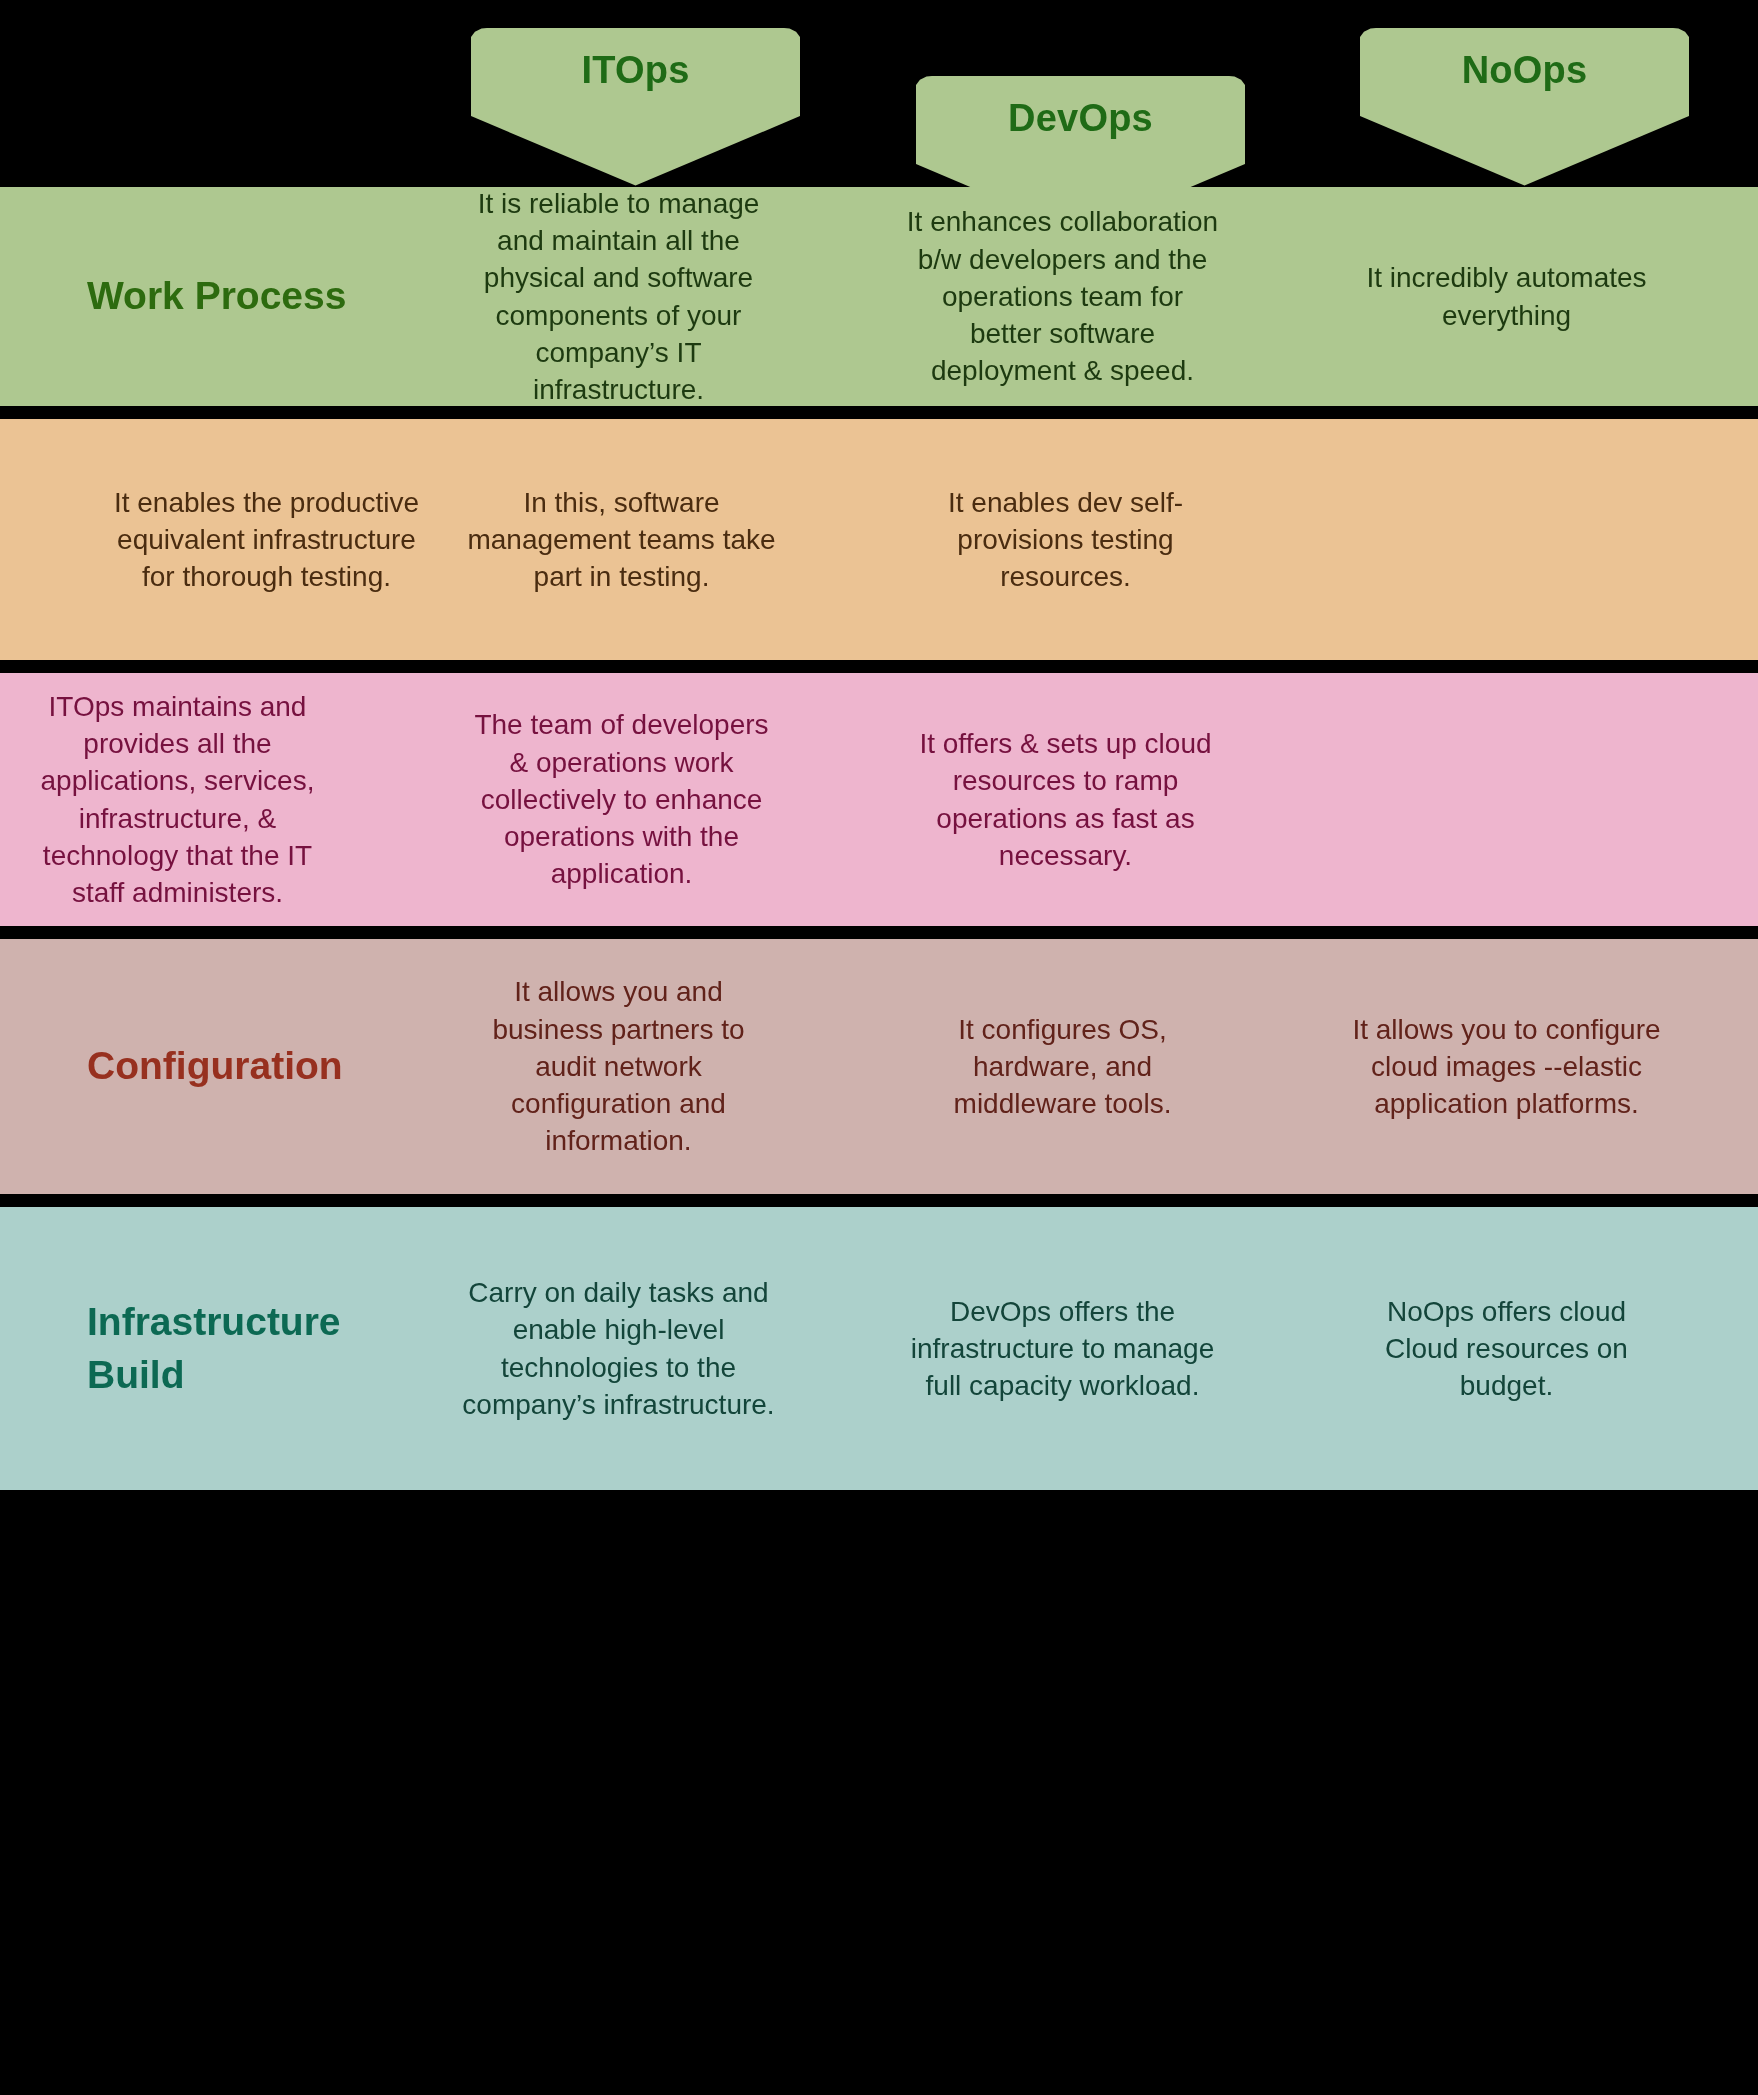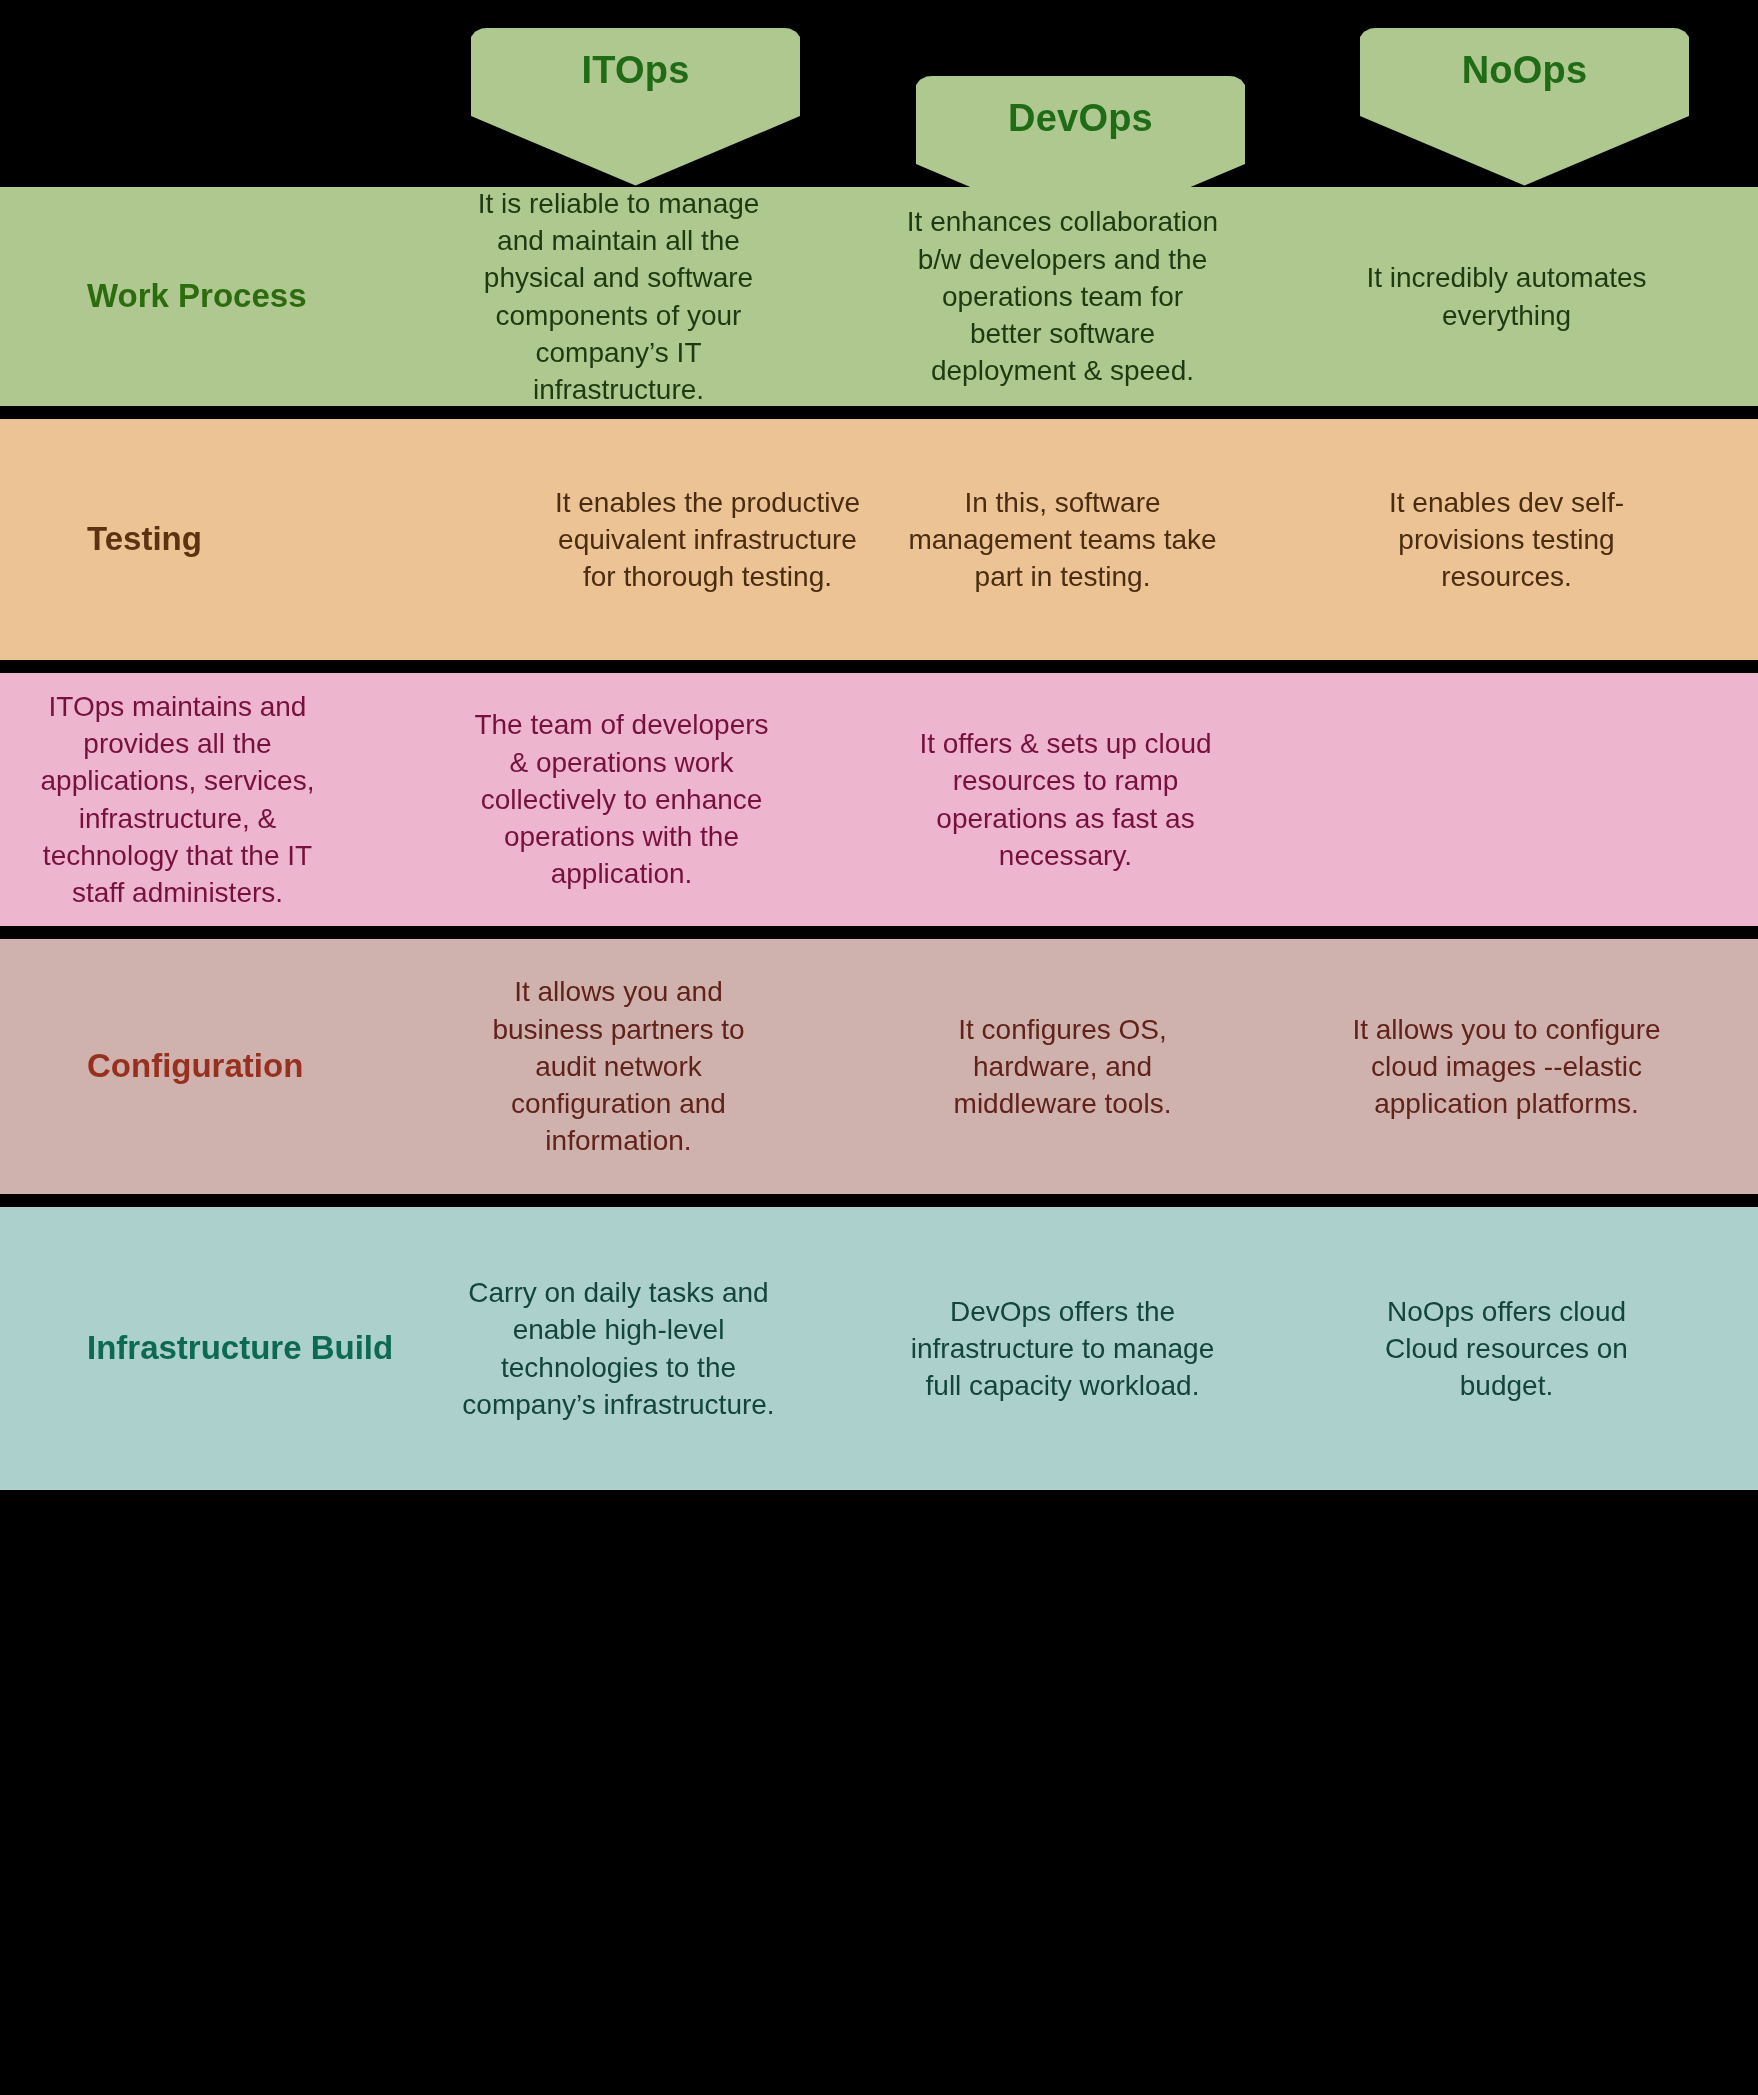--- a/index.html
+++ b/index.html
@@ -67,21 +67,21 @@
     left: 0;
     width: 1758px;
     display: flex;
     align-items: center;
   }
   .row-label {
     width: 441px;
     box-sizing: border-box;
     padding-left: 87px;
     padding-right: 13.8px;
-    font-size: 33px;
+    font-size: 39px;
     font-weight: bold;
     line-height: 1.35;
   }
   .cell {
     box-sizing: border-box;
     text-align: center;
     font-size: 28px;
     line-height: 1.33;
     padding: 0 17.7px;
   }
@@ -133,21 +133,20 @@
   </div>
 
   <div class="row" id="row-work-process">
     <div class="row-label">Work Process</div>
     <div class="cell cell-itops">It is reliable to manage and maintain all the physical and software components of your company’s IT infrastructure.</div>
     <div class="cell cell-devops">It enhances collaboration b/w developers and the operations team for better software deployment &amp; speed.</div>
     <div class="cell cell-noops">It incredibly automates everything</div>
   </div>
 
   <div class="row" id="row-testing">
-    <div class="row-label">Testing</div>
     <div class="cell cell-devops">It enables the productive equivalent infrastructure for thorough testing.</div>
     <div class="cell cell-itops">In this, software management teams take part in testing.</div>
     <div class="cell cell-noops">It enables dev self-provisions testing resources.</div>
   </div>
 
   <div class="row" id="row-capacity-planning">
     <div class="cell cell-itops">ITOps maintains and provides all the applications, services, infrastructure, &amp; technology that the IT staff administers.</div>
     <div class="cell cell-devops">The team of developers &amp; operations work collectively to enhance operations with the application.</div>
     <div class="cell cell-noops">It offers &amp; sets up cloud resources to ramp operations as fast as necessary.</div>
   </div>

